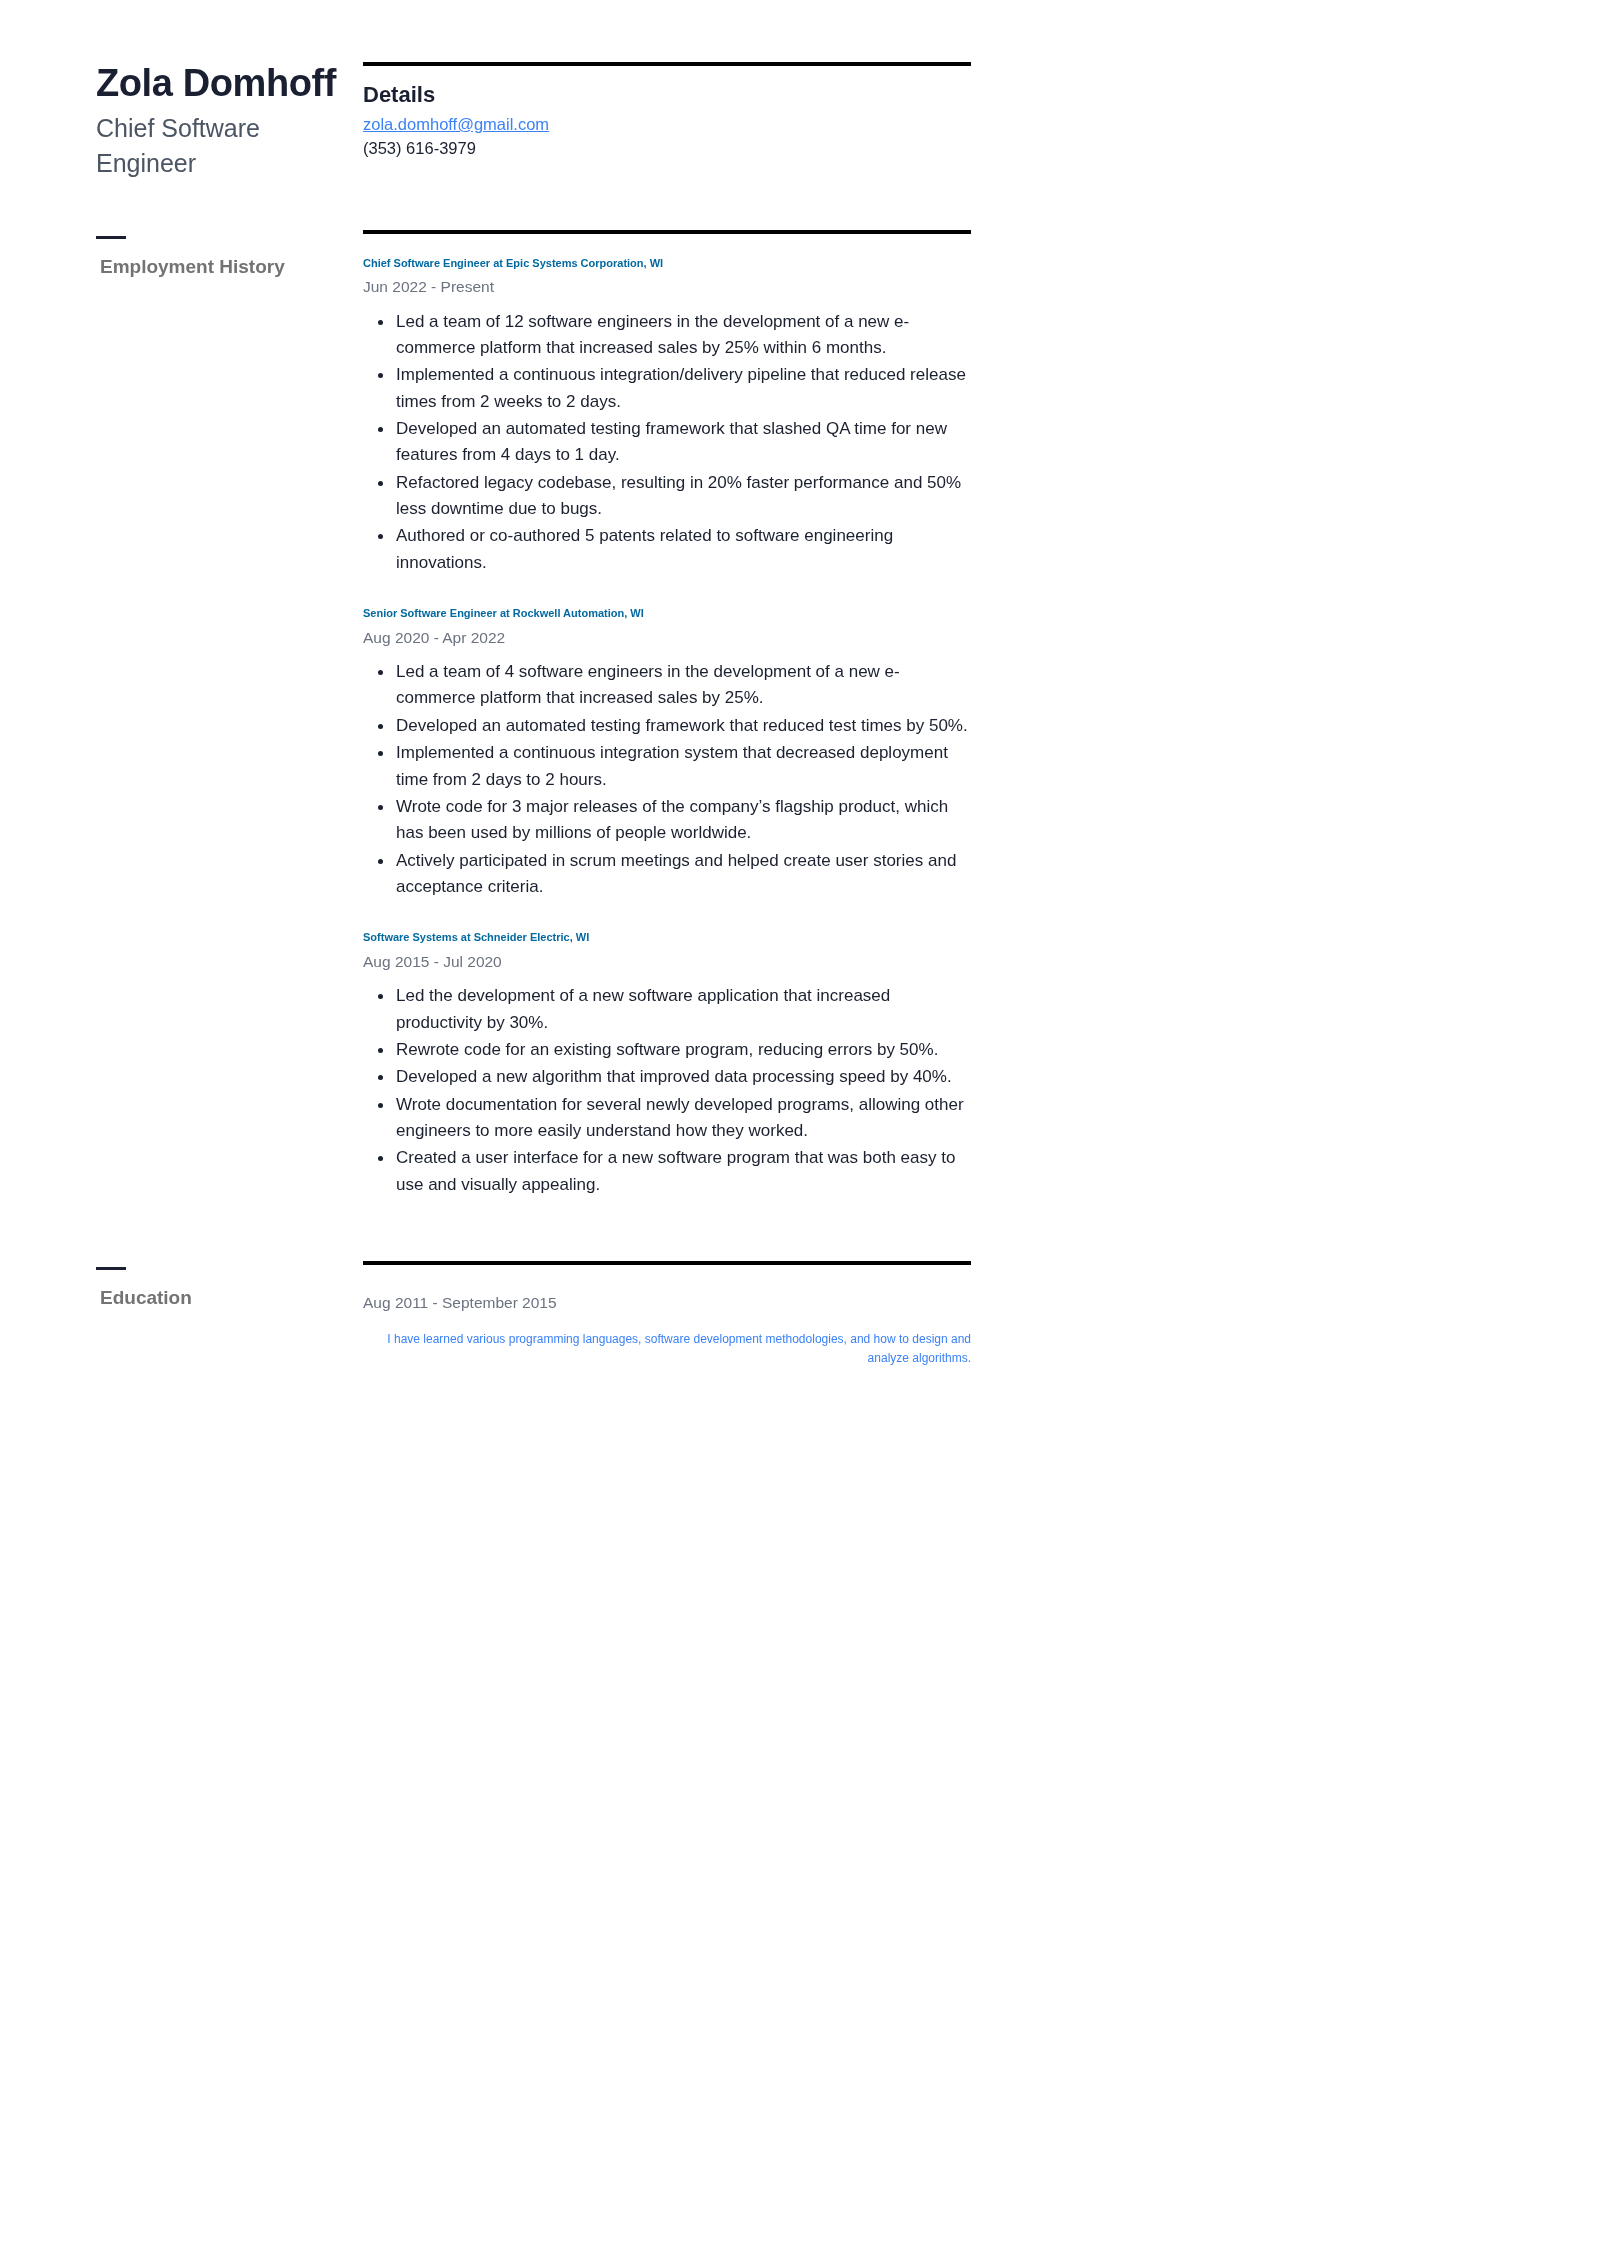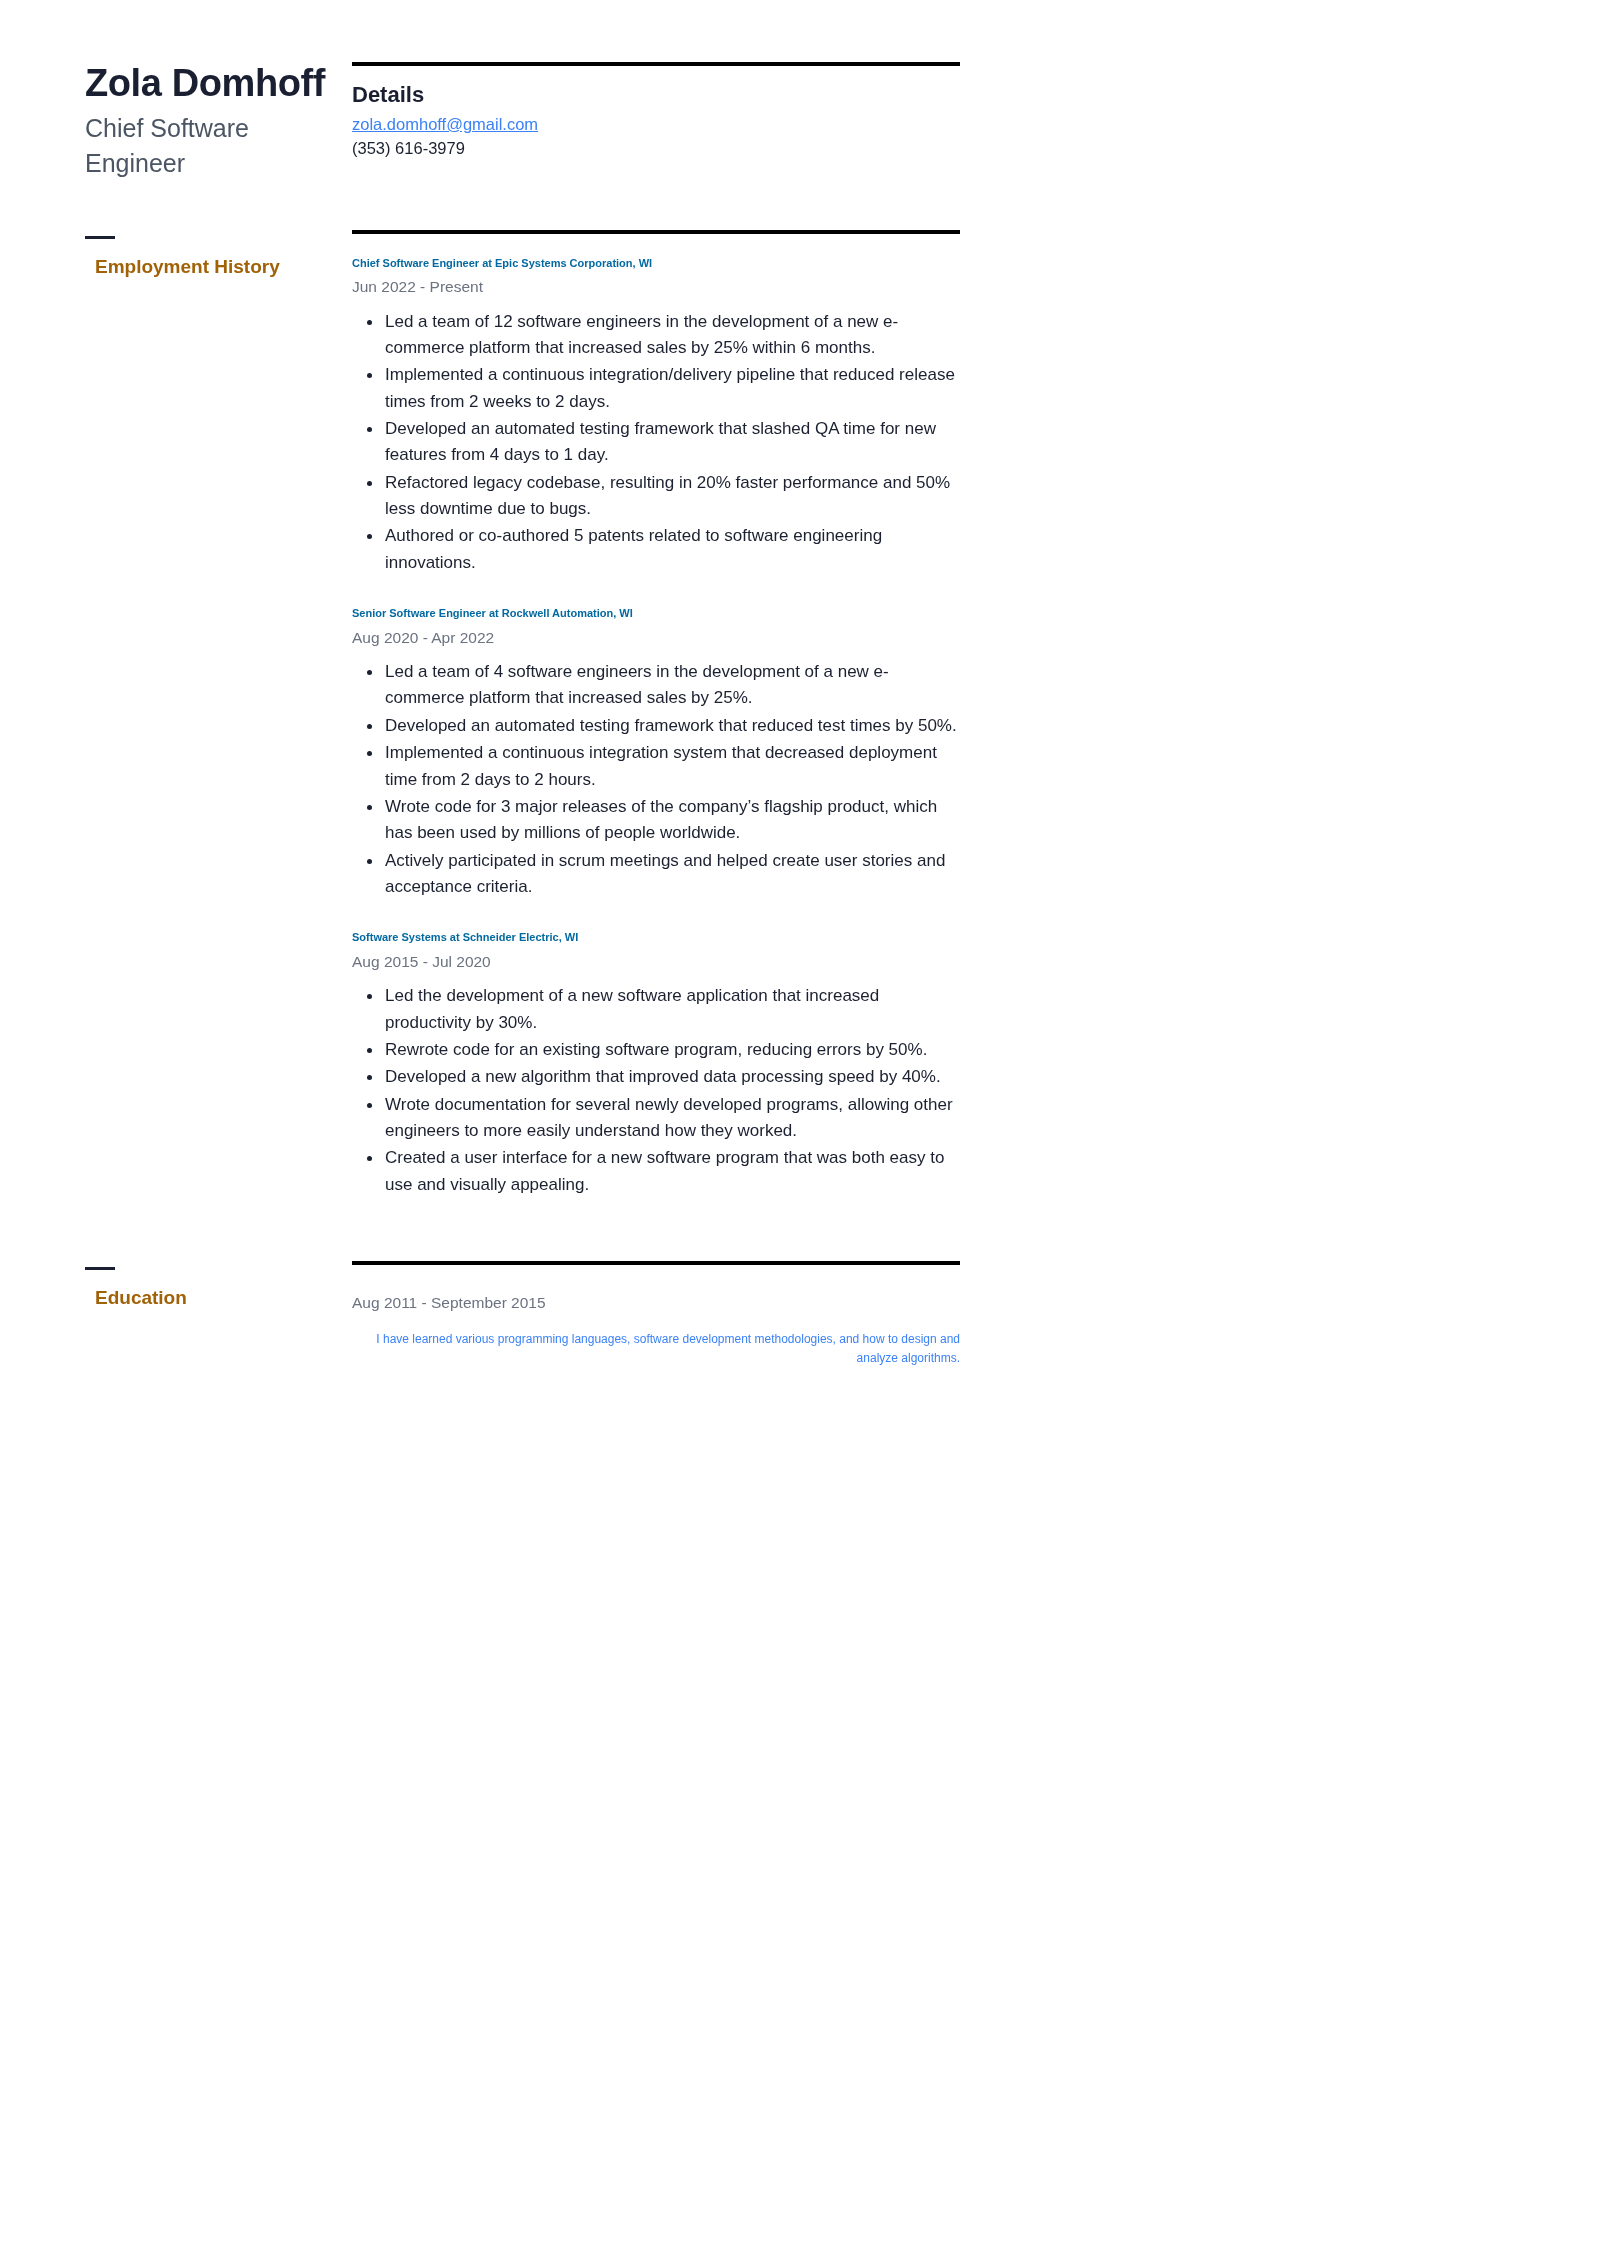--- a/index.html
+++ b/index.html
@@ -20,20 +20,21 @@
     width: 1600px;
     height: 2261px;
     background: #ffffff;
   }
   .sheet {
     position: absolute;
     left: 0; top: 0;
     width: 1125px;
     height: 2261px;
     background: #ffffff;
+    padding-left: 11px;
   }
 
   
   .row {
     display: flex;
     align-items: flex-start;
   }
   .col-left {
     width: 352px;
     flex: 0 0 352px;
@@ -104,23 +105,23 @@
   }
   .dash {
     width: 30px;
     height: 3px;
     background: #1a2031;
     margin-bottom: 17px;
   }
   .section-label {
     font-size: 19px;
     font-weight: bold;
-    color: #a16207;
+    color: #737373;
     line-height: 1.2;
-    margin: 10px;
+    margin: 4px;
   }
 
   
   .entry {
     margin-bottom: 30px;
   }
   .entry:last-child {
     margin-bottom: 0;
   }
   .entry-title {

